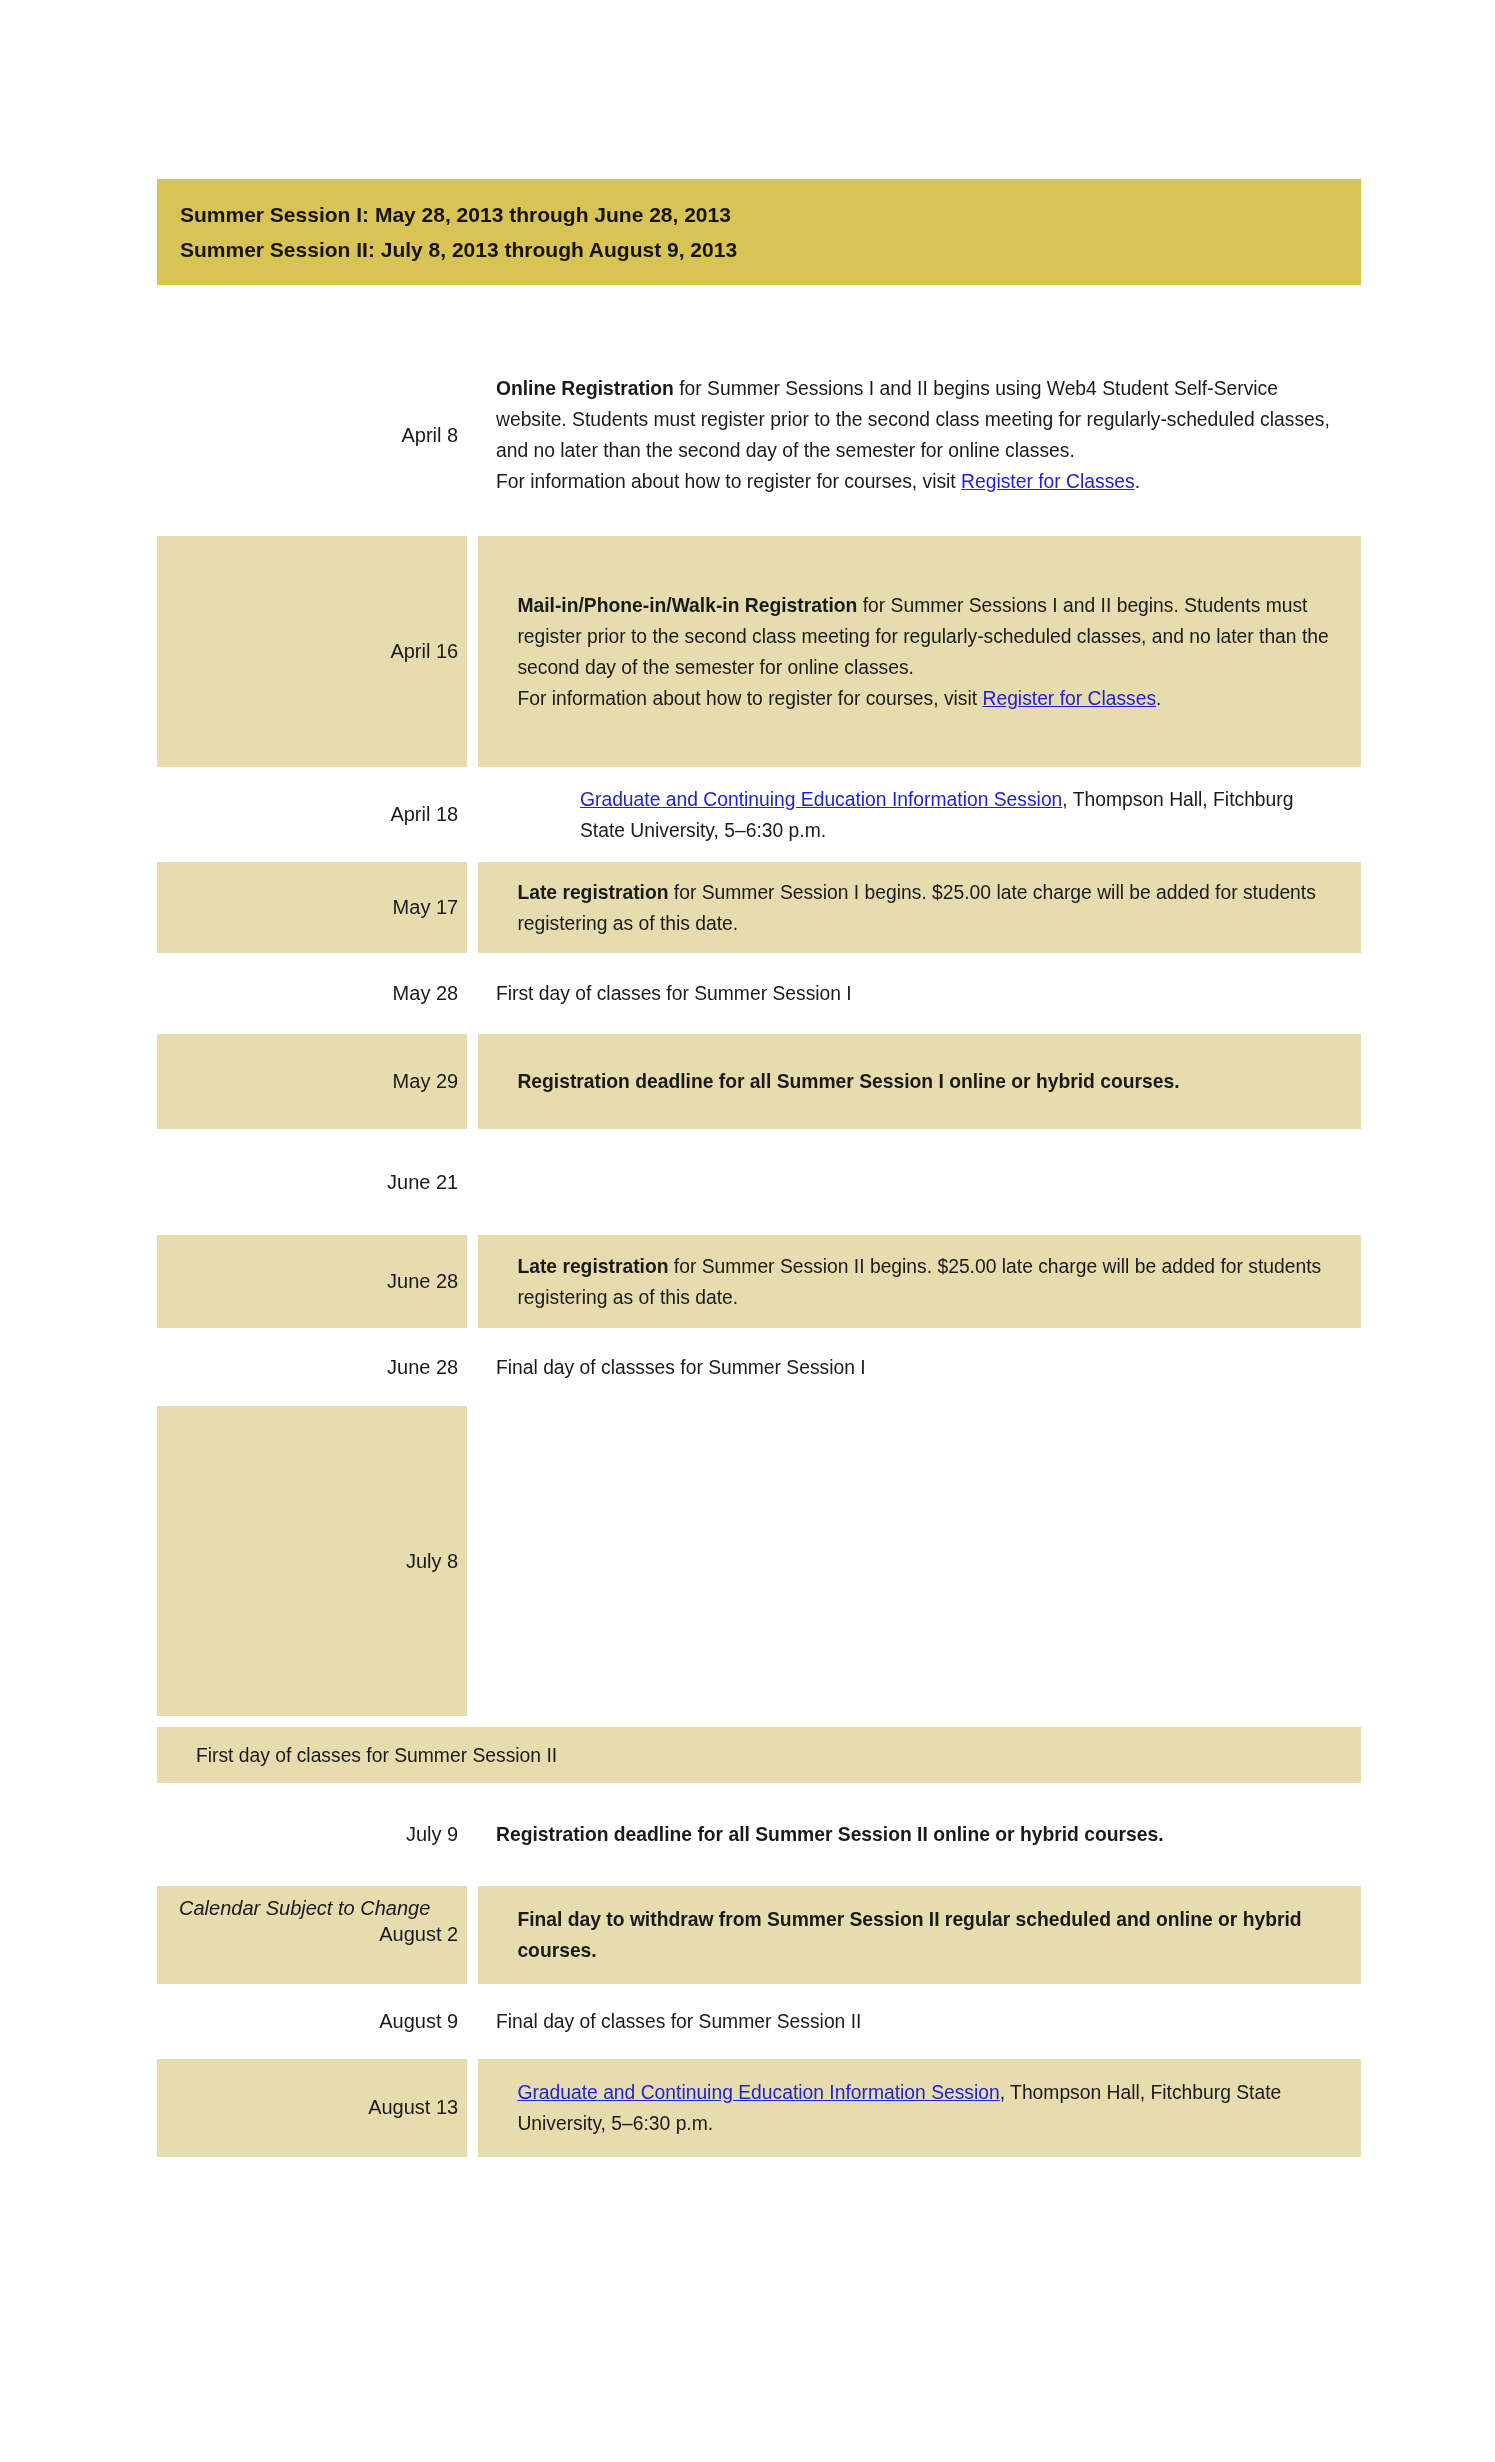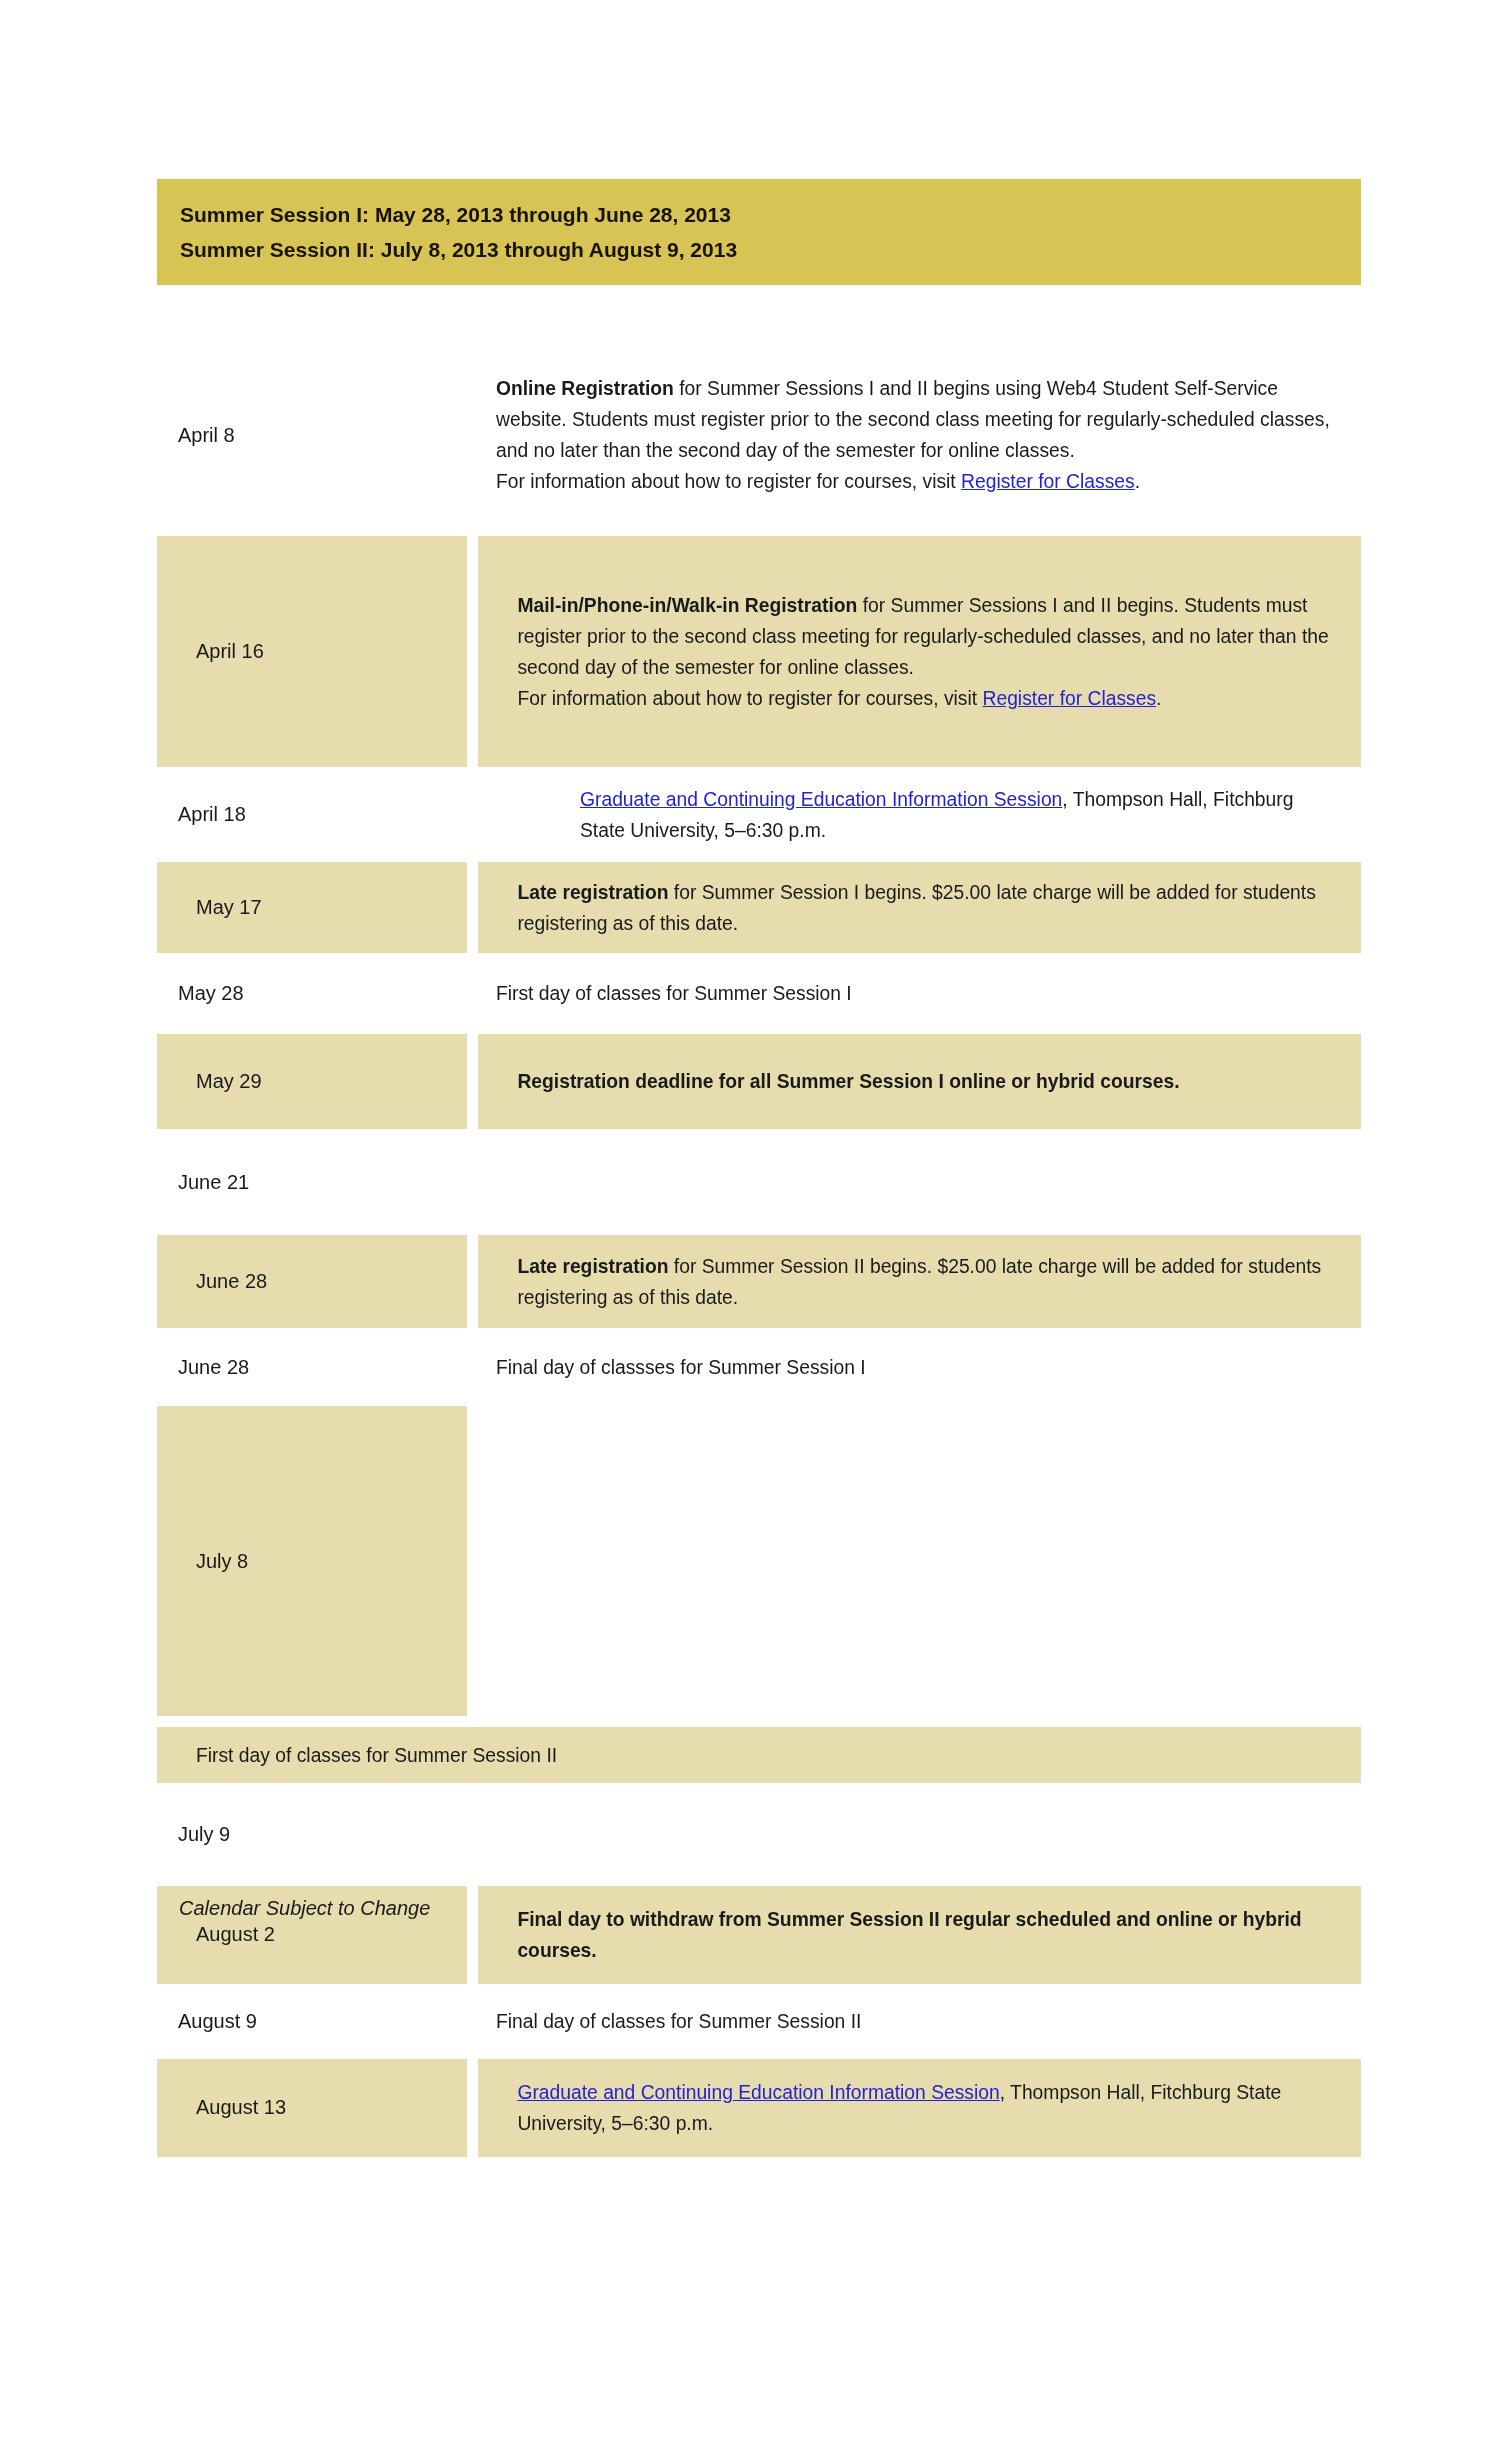--- a/index.html
+++ b/index.html
@@ -37,20 +37,21 @@
     top: 334px;
     width: 1204px;
   }
   .row { display: flex; align-items: stretch; }
   .cell { display: flex; align-items: center; box-sizing: border-box; }
   .date-cell {
     width: 310px;
     flex: 0 0 310px;
     padding: 10.6px 8.8px 10.6px 21px;
     font-size: 20px;
+    justify-content: flex-end;
   }
   .gutter { width: 11.4px; flex: 0 0 11.4px; background: #ffffff; }
   .desc-cell {
     flex: 1 1 auto;
     padding: 12.3px 24.6px 12.3px 17.6px;
     font-size: 19.3px;
     line-height: 31px;
   }
   .row.shaded .date-cell, .row.shaded .desc-cell { background: var(--shaded, #e6dcae); padding-left: 39px; }
   .b { font-weight: bold; }
@@ -175,20 +176,23 @@
         <div class="gutter"></div>
         <div class="cell desc-cell">
           <div><span>First day of classes for Summer Session II</span></div>
         </div>
       </div>
       <div class="row">
         <div class="cell date-cell">
           <span>July 9</span>
         </div>
         <div class="gutter"></div>
+        <div class="cell desc-cell">
+          <div><span class="b">Registration deadline for all Summer Session II online or hybrid courses.</span></div>
+        </div>
       </div>
       <div class="row shaded">
         <div class="cell date-cell">
           <span>August 2</span>
         </div>
         <div class="gutter"></div>
         <div class="cell desc-cell">
           <div><span class="b">Final day to withdraw from Summer Session II regular scheduled and online or hybrid courses.</span></div>
         </div>
       </div>

